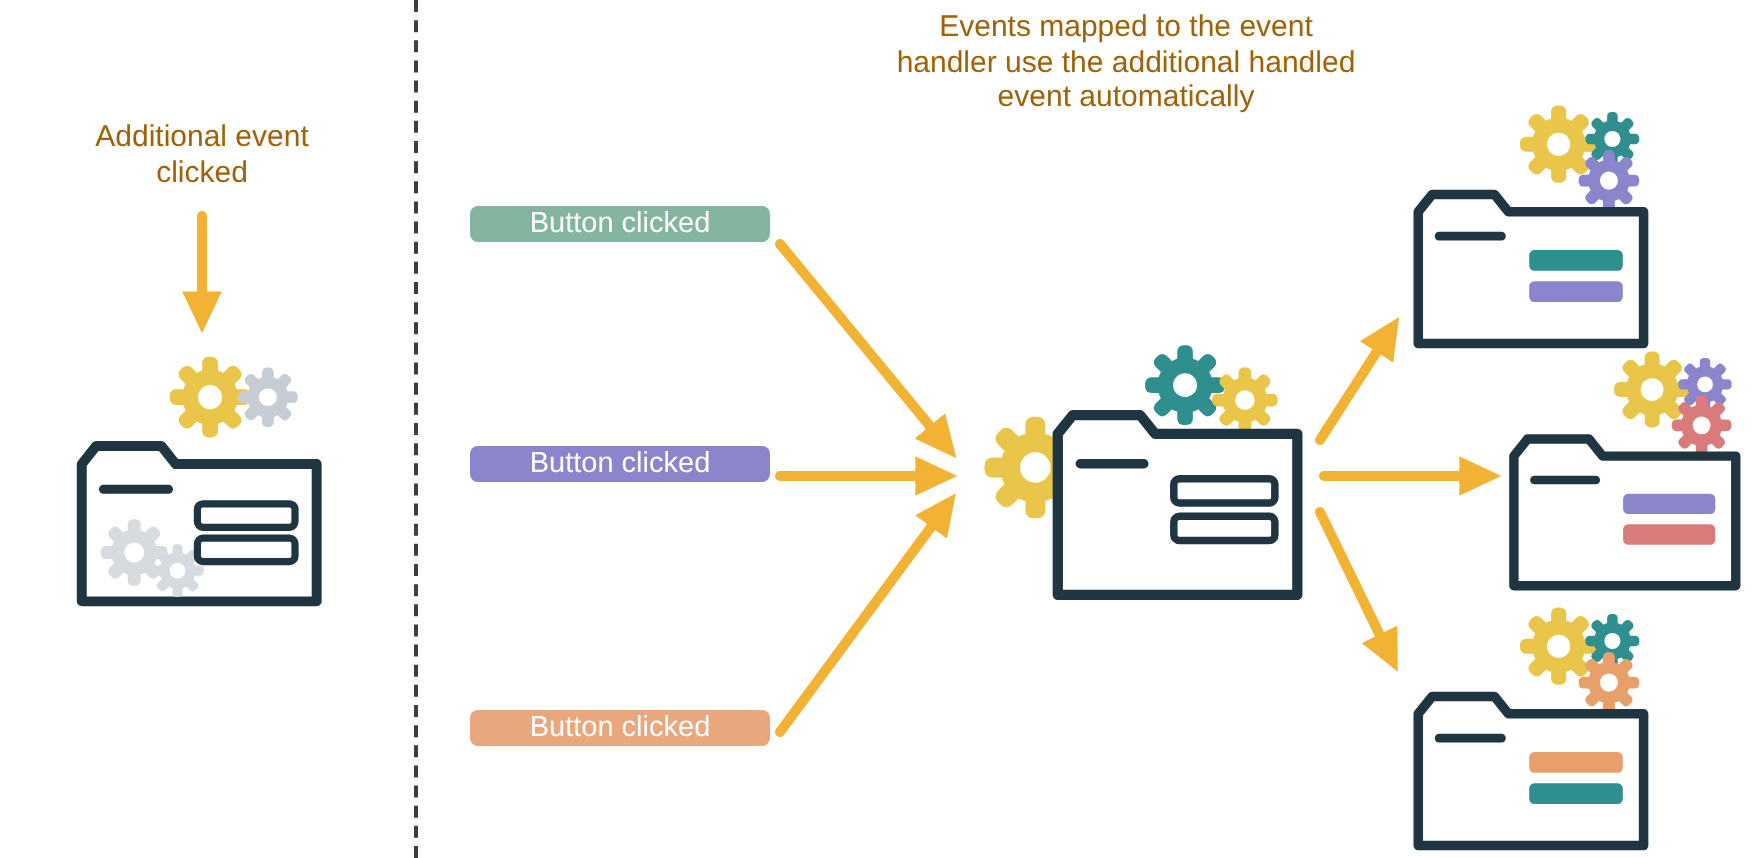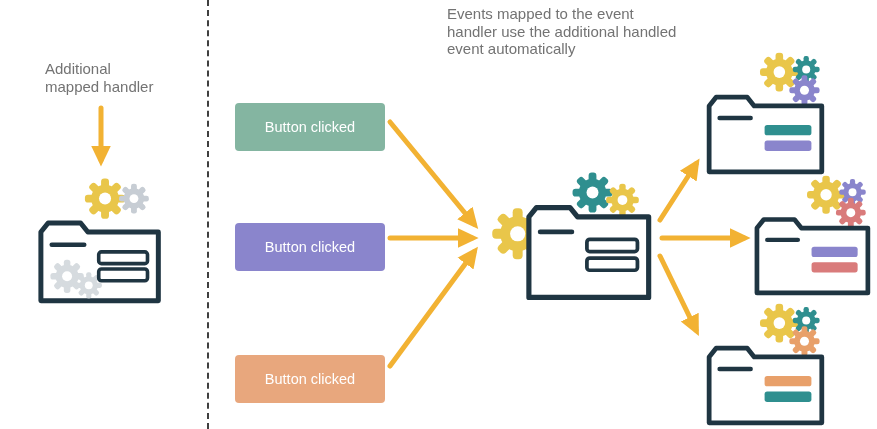--- a/index.html
+++ b/index.html
@@ -1,27 +1,27 @@
 <!DOCTYPE html>
 <html><head>
 <meta charset="utf-8">
 <style>
   * { margin:0; padding:0; box-sizing:border-box; }
   html,body { background:#ffffff; }
   body { font-family:"Liberation Sans", sans-serif; }
   #canvas { position:relative; width:877px; height:429px; background:#ffffff; overflow:hidden; }
 
-  .txt { position:absolute; color:#737373; font-size:15px; line-height:1.18; text-align:left; }
+  .txt { position:absolute; color:#a16207; font-size:15px; line-height:1.18; text-align:center; }
   #left-label   { left:45px;  top:60px;  width:112px; }
   #left-caption { left:13px;  top:334px; width:176px; }
   #right-title  { left:447px; top:5px;   width:232px; }
 
   .sep { position:absolute; left:207px; top:0; height:429px; width:0; border-left:2px dashed #3f3f3f; }
 
-  .btn { position:absolute; left:235px; width:150px; height:48px; border-radius:4px;
+  .btn { position:absolute; left:235px; width:150px; height:18px; border-radius:4px;
          color:#ffffff; font-size:14.5px; display:flex; align-items:center; justify-content:center; }
   .btn-green  { top:103px; background:#84B5A1; }
   .btn-purple { top:223px; background:#8A85CC; }
   .btn-orange { top:355px; background:#E8A77D; }
 
   svg.folder { position:absolute; overflow:visible; }
   .folder-body { fill:#ffffff; stroke:#1F3542; stroke-width:5.5; stroke-linejoin:round; }
   .doc-line { stroke:#1F3542; stroke-width:5; stroke-linecap:round; }
   .bar-outline { fill:#ffffff; stroke:#1F3542; stroke-width:4; }
 
@@ -44,21 +44,21 @@
         <circle r="2.9" fill="#ffffff"></circle>
       </symbol>
       <marker id="ah" viewBox="0 0 10 10" refX="6.5" refY="5" markerWidth="4.4" markerHeight="4.4" orient="auto-start-reverse">
         <path d="M0,0.5 L9.5,5 L0,9.5 Z" fill="#F2B233"></path>
       </marker>
     </defs>
   </svg>
 
   <div class="sep"></div>
 
-  <div class="txt" id="left-label">Additional mapped handler</div>
+  <div class="txt" id="left-label">Additional event clicked</div>
 
   <div class="txt" id="right-title">Events mapped to the event handler use the additional handled event automatically</div>
 
   <div class="btn btn-green">Button clicked</div>
   <div class="btn btn-purple">Button clicked</div>
   <div class="btn btn-orange">Button clicked</div>
 
   <svg class="folder" style="left:28px;top:176px;width:136px;height:131px" viewBox="0 0 150 145">
     <use href="#gear" x="62" y="2" width="46" height="46" fill="#E9C64A"></use>
     <use href="#gear" x="100" y="8" width="34" height="34" fill="#C7CDD4"></use>

